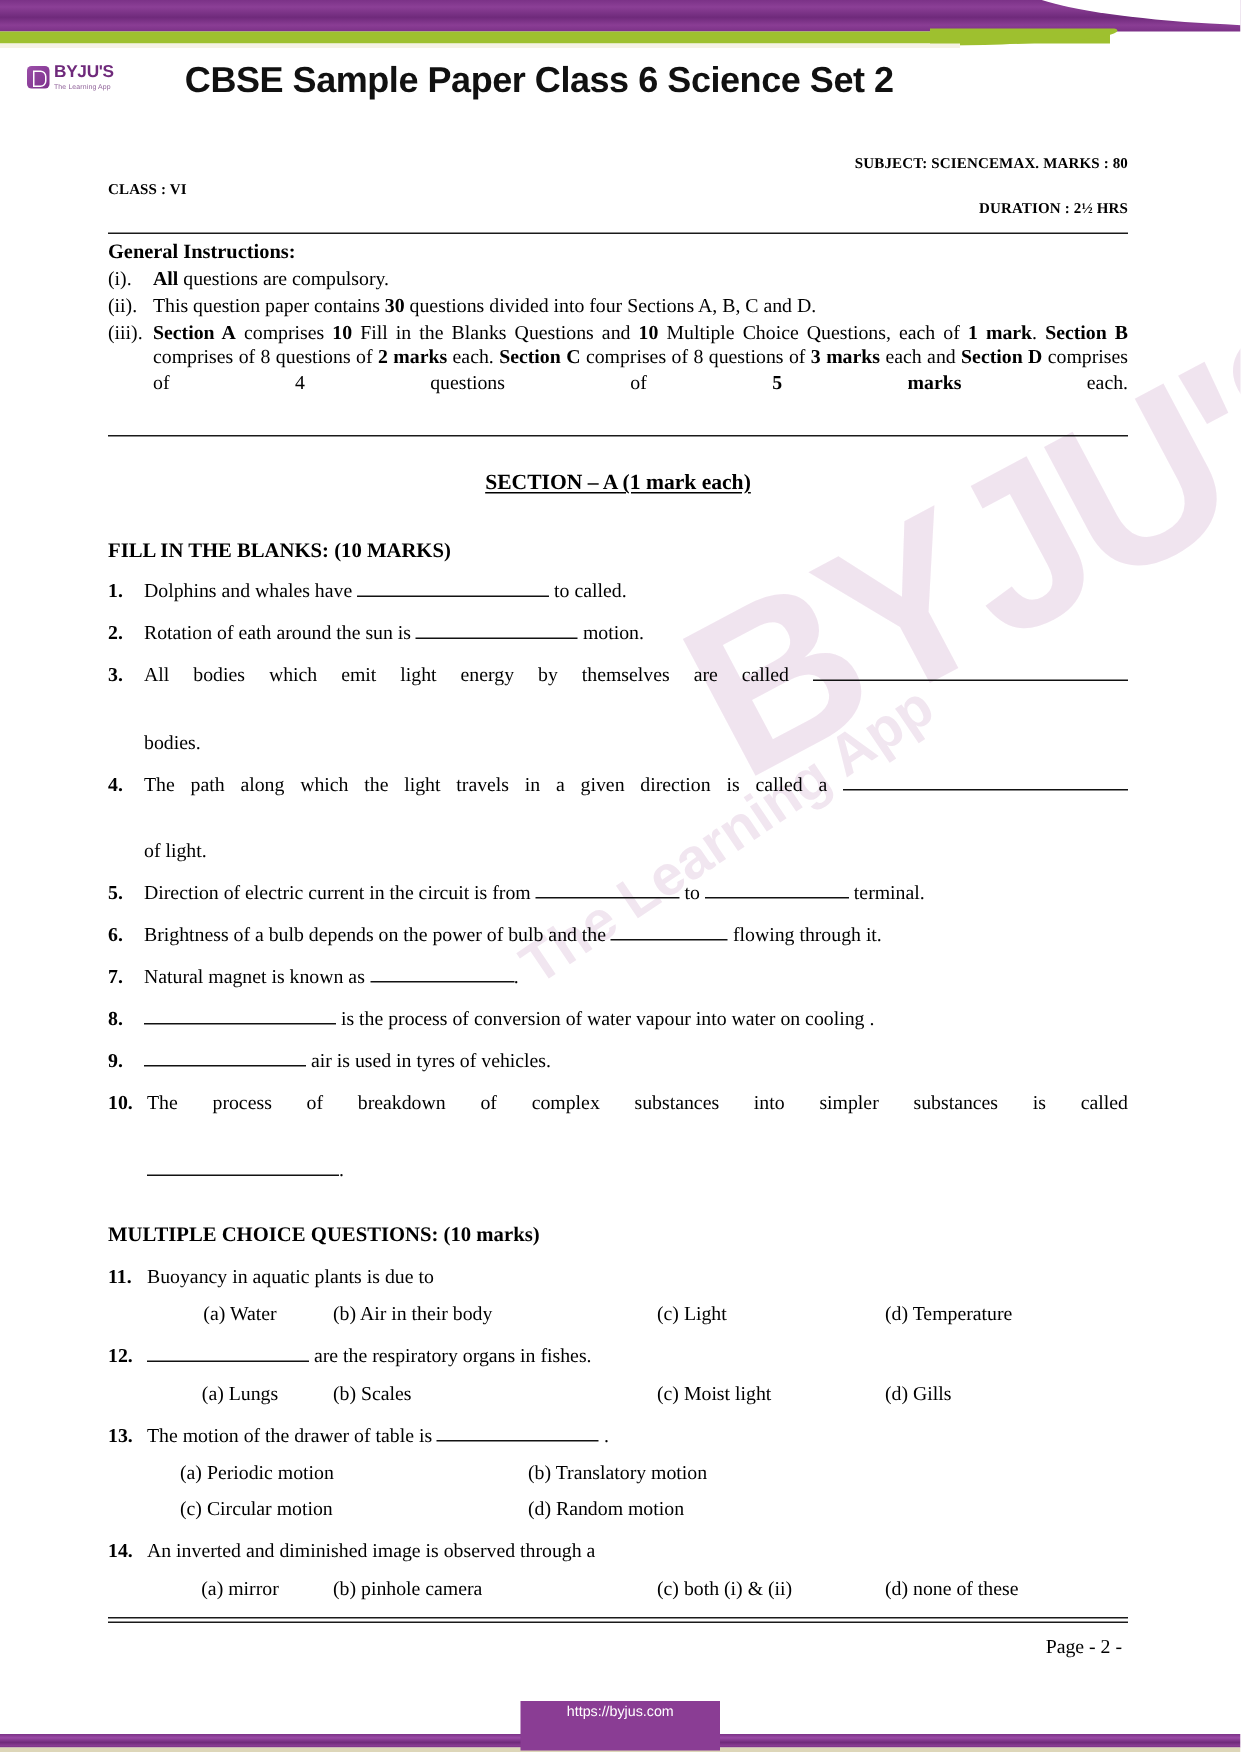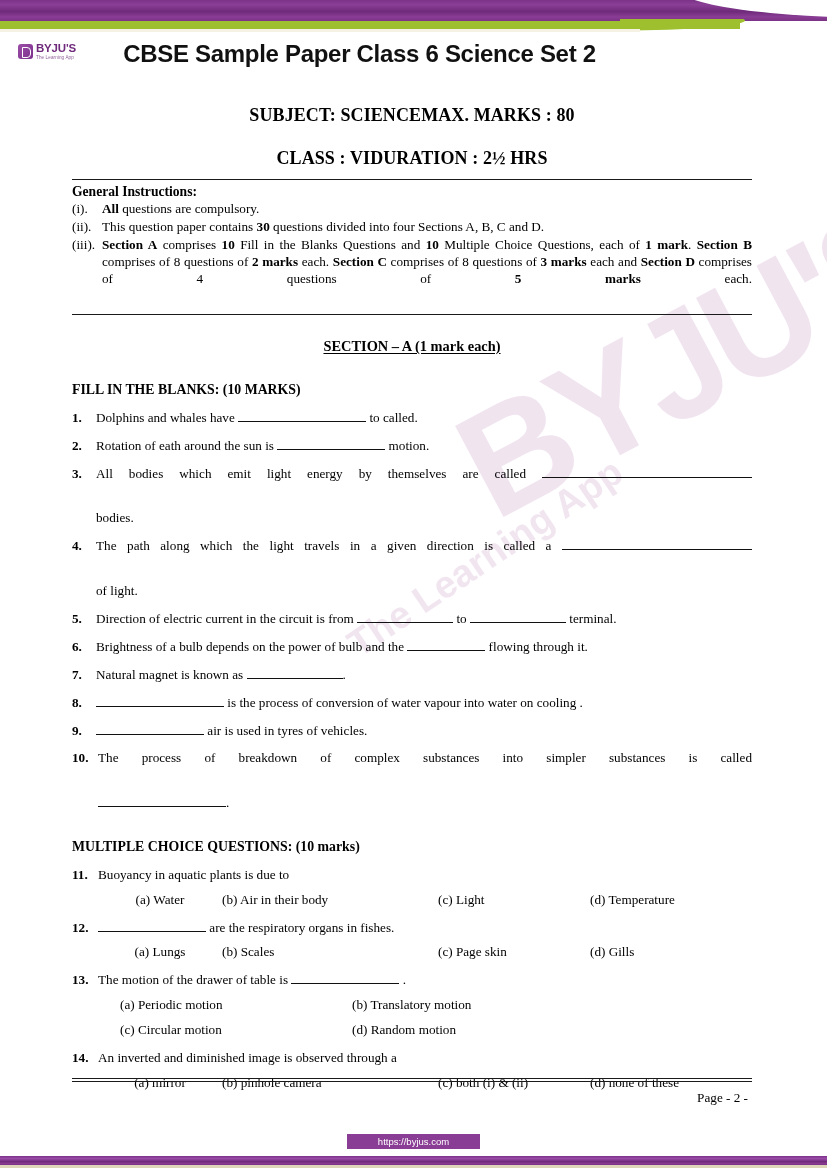--- a/index.html
+++ b/index.html
@@ -104,24 +104,24 @@
   }
 
   
   .page {
     position:absolute; top:104px; left:72px; width:680px;
     z-index:2;
     font-size:13.2px; line-height:1.28;
   }
 
   .meta-row {
-    display:flex; justify-content:center;
-    font-weight:bold; font-size:18px; letter-spacing:0.1px;
-  }
-  .meta-row + .meta-row { margin-top:20px; }
+    display:flex; justify-content:flex-end;
+    font-weight:bold; font-size:10px; letter-spacing:0.1px;
+  }
+  .meta-row + .meta-row { margin-top:4px;flex-direction:column; }
   .meta-right { text-align:right; }
 
   .rule-thick {
     border:0; border-top:1.6px solid #1a1a1a; margin:9px 0 0 0;
   }
 
   .gi-title { font-weight:bold; font-size:13.6px; margin-top:3px; }
   .gi-list { margin:1px 0 0 0; }
   .gi-item { display:flex; margin-top:1px; }
   .gi-num { width:30px; flex:0 0 30px; }
@@ -171,21 +171,21 @@
     border-top:1.8px solid #1a1a1a; border-bottom:1px solid #1a1a1a;
     z-index:2;
   }
   .page-num {
     position:absolute; left:72px; top:1090px; width:680px;
     text-align:right; font-size:13.2px; z-index:2;
     padding-right:4px;
   }
   .url-badge {
     position:absolute; left:347px; top:1134px;
-    width:133px; height:15px;
+    width:133px; height:33px;
     background:#8a3d94;
     color:#ffffff;
     font-family:"Liberation Sans","DejaVu Sans",sans-serif;
     font-size:9.5px; text-align:center; line-height:15px;
     z-index:3;
   }
   .bot-band-wrap {
     position:absolute; left:0; bottom:0; width:827px; height:16px; z-index:2;
   }
   .bot-purple {
@@ -339,21 +339,21 @@
     <span class="opt">(d) Temperature</span>
   </div>
 
   <div class="mcq-q">
     <div class="mcq-num">12.</div>
     <div class="q-body"><span class="blank b-lg"></span> <span>are the respiratory organs in fishes.</span></div>
   </div>
   <div class="mcq-opts opts-4">
     <span class="opt">(a) Lungs</span>
     <span class="opt">(b) Scales</span>
-    <span class="opt">(c) Page skin</span>
+    <span class="opt">(c) Moist light</span>
     <span class="opt">(d) Gills</span>
   </div>
 
   <div class="mcq-q">
     <div class="mcq-num">13.</div>
     <div class="q-body"><span>The motion of the drawer of table is</span> <span class="blank b-lg"></span> <span>.</span></div>
   </div>
   <div class="mcq-opts opts-2">
     <span class="opt">(a) Periodic motion</span>
     <span class="opt">(b) Translatory motion</span>

